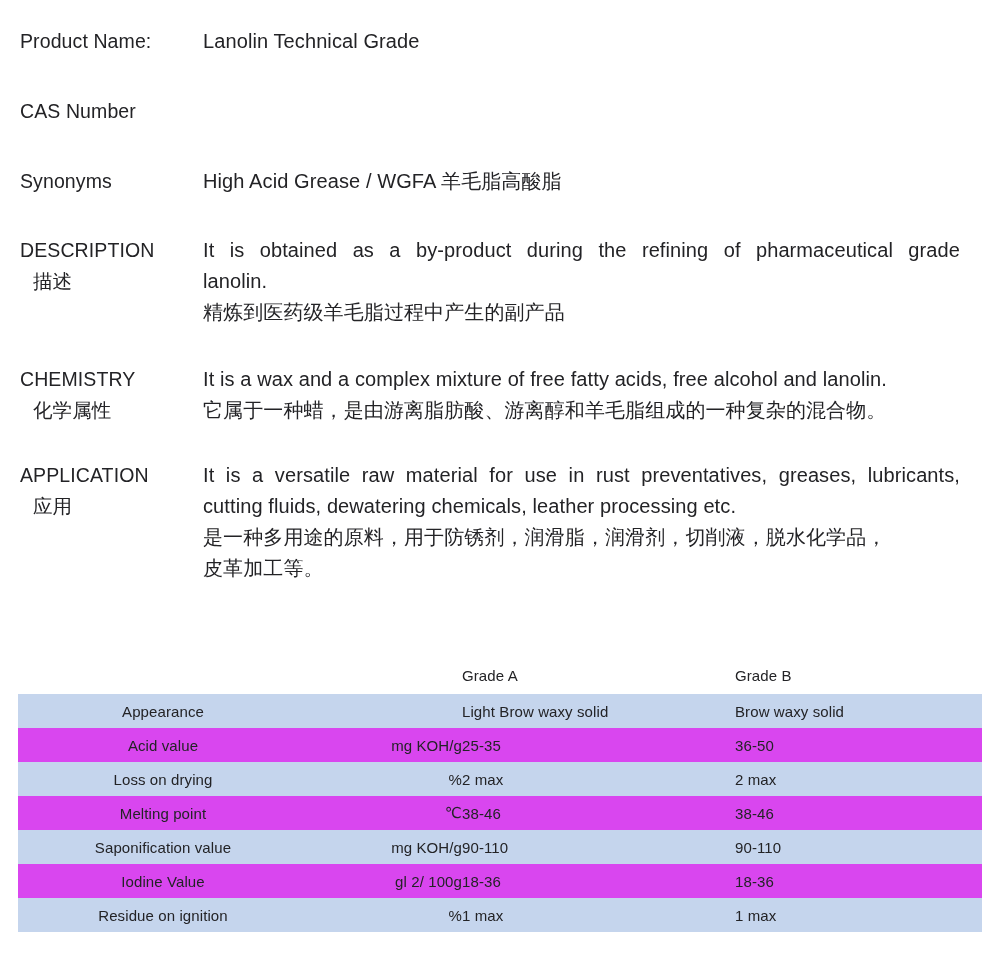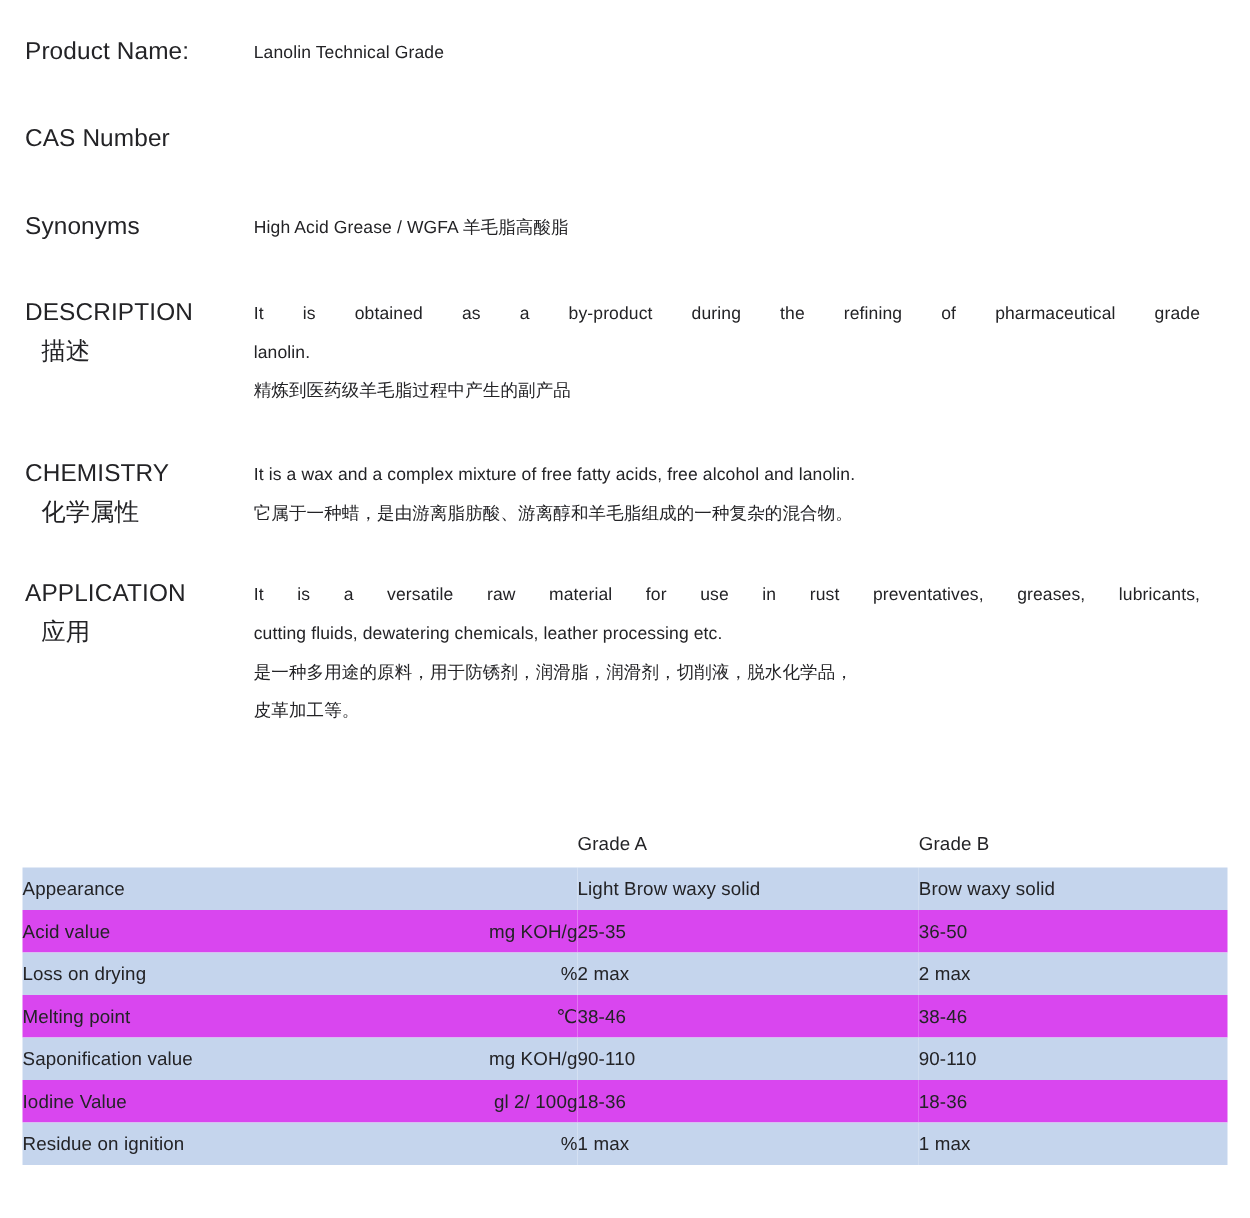--- a/index.html
+++ b/index.html
@@ -39,21 +39,21 @@
     line-height: 31px;
     color: #232326;
     letter-spacing: 0.1px;
   }
   .info-label .cn {
     display: block;
     margin-left: 13px;
   }
   .info-value {
     flex: 1 1 auto;
-    font-size: 14px;
+    font-size: 20px;
     line-height: 31px;
     color: #232326;
     letter-spacing: 0.1px;
   }
   .info-value .line {
     display: block;
   }
   .info-value .line.justify {
     text-align: justify;
     text-align-last: justify;
@@ -94,21 +94,21 @@
   .spec-table thead th {
     height: 38px;
     background: #ffffff;
   }
   .th-name, .th-unit { text-align: left; }
   .th-ga, .th-gb { text-align: left; padding-left: 14px; }
 
   .spec-table tbody tr.band td { background: #c5d5ed; }
   .spec-table tbody tr.plain td { background: #d946ef; }
 
-  .td-name { text-align: left;  padding-left: 14px; }
+  .td-name { text-align: center;  padding-left: 14px; }
   .td-unit { text-align: right; padding-right: 12px; }
   .td-ga   { text-align: left;  padding-left: 14px; }
   .td-gb   { text-align: left;  padding-left: 14px; }
 </style>
 </head>
 <body>
 
 <div class="sheet">
 
   <div class="info-block">

